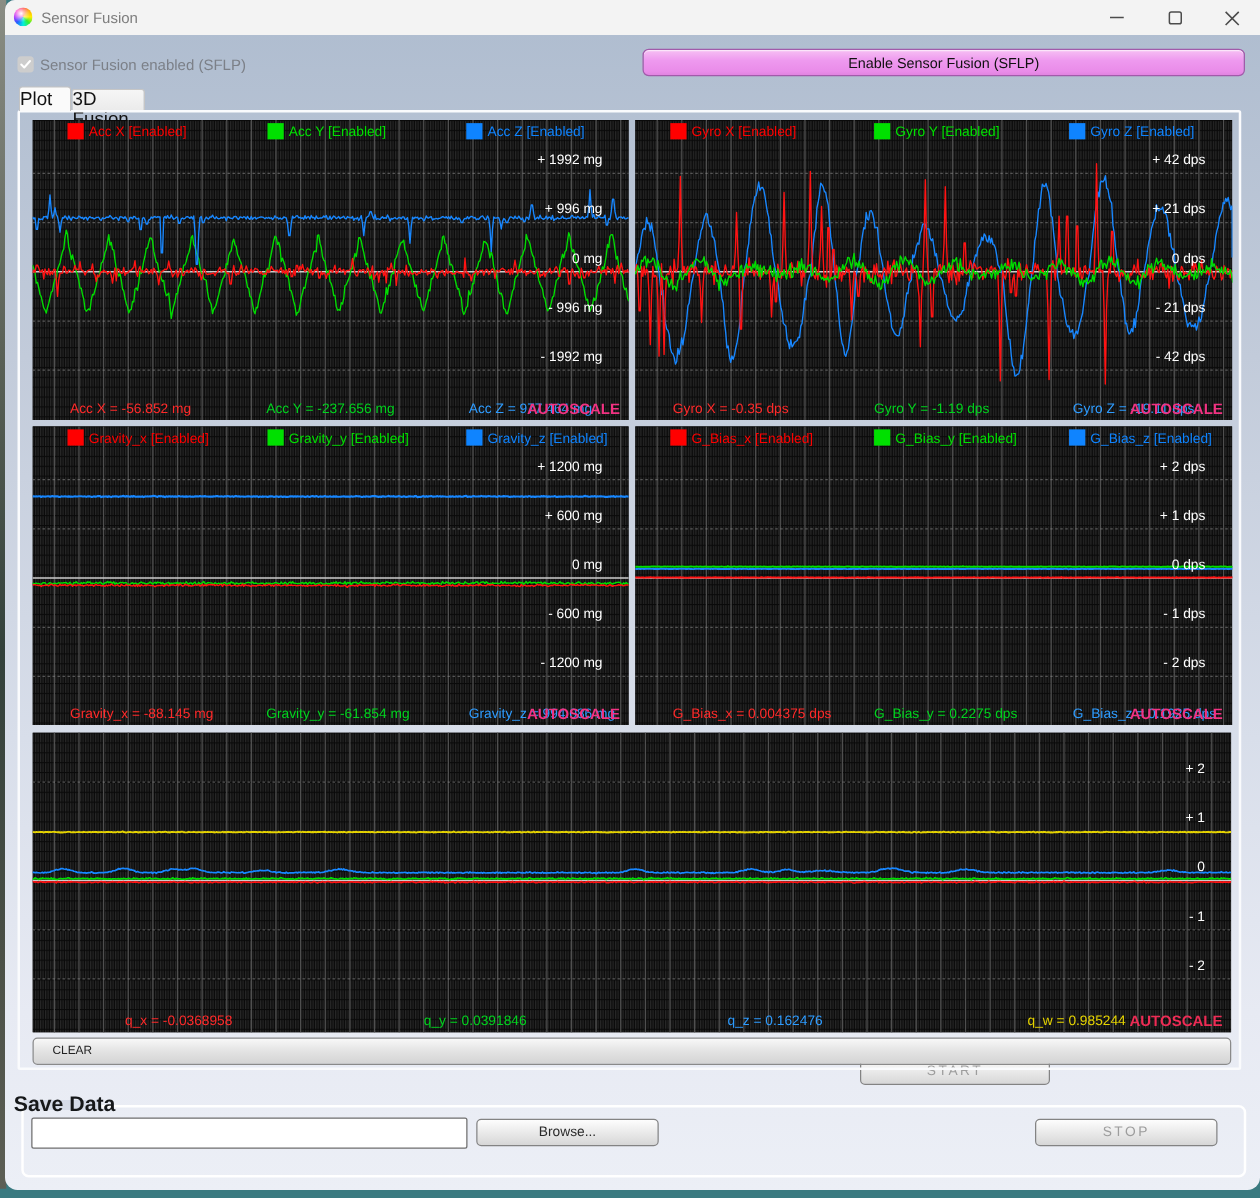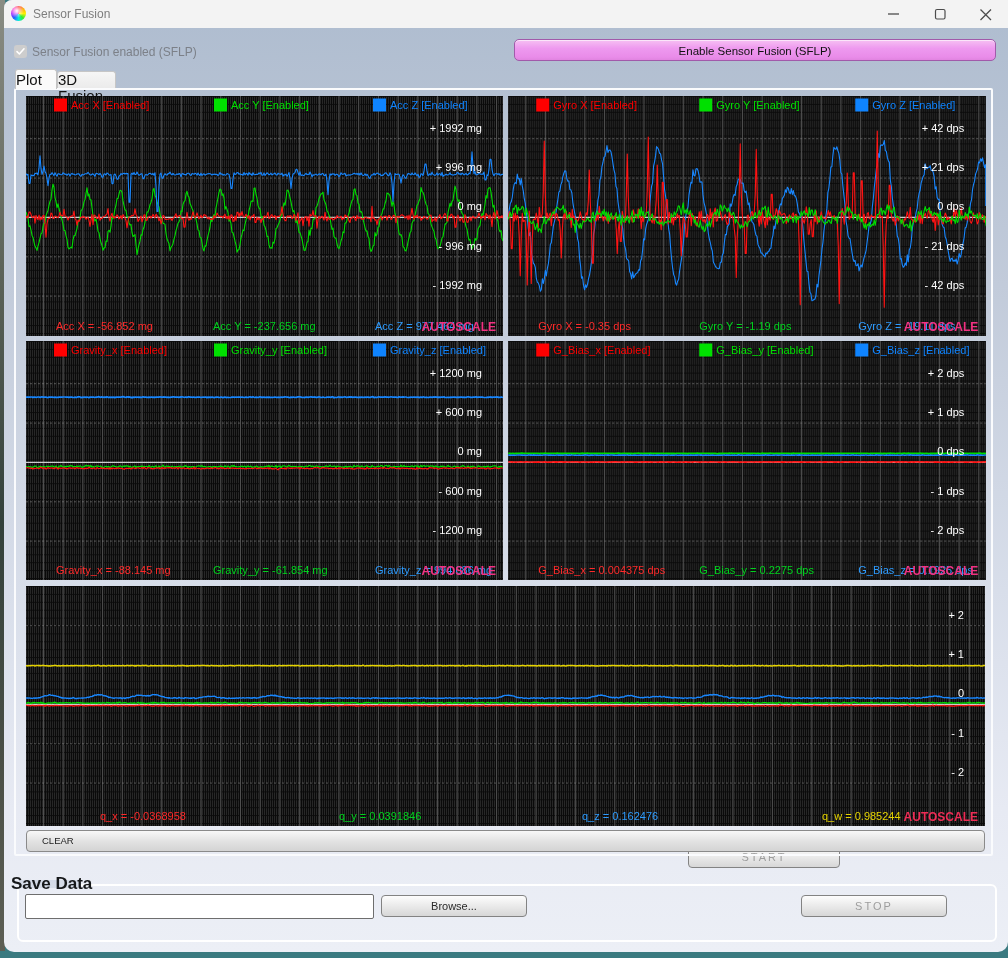--- a/index.html
+++ b/index.html
@@ -43,21 +43,21 @@
   background:transparent; padding:0 2px; }
 #grp-lbl-bg { position:absolute; left:19px; top:880px; width:62px; height:8px;
   background:linear-gradient(#d4dae7,#d6dce8); }
 #txtbox { position:absolute; left:25px; top:894px; width:349px; height:25px;
   background:#fff; border:1px solid #6e6e6e; border-radius:2px; }
 .btn { position:absolute; height:22px; border:1px solid #838383; border-radius:4px;
   background:linear-gradient(#fdfdfd,#e8e8e8 55%,#d7d7d7);
   font-size:11px; font-weight:normal; color:#2a2a2a; text-align:center; line-height:20px; }
 #browse { left:381px; top:895px; width:146px; }
 #start { left:688px; top:846px; width:152px; color:#9d9d9d; letter-spacing:2px; }
-#stop  { left:801px; top:895px; width:146px; color:#9d9d9d; letter-spacing:2px; }
+#stop  { left:828px; top:895px; width:146px; color:#9d9d9d; letter-spacing:2px; }
 </style></head><body>
 <div id="desk-left"></div>
 <div id="win"></div>
 <div id="titlebar"></div>
 <div id="title-ico"></div>
 <div id="title-txt">Sensor Fusion</div>
 <svg class="wbtn" style="left:886px" width="18" height="28">
     <line x1="2" y1="14" x2="13" y2="14" stroke="#4c4c4c" stroke-width="1.3"></line>
   </svg>
 <svg class="wbtn" style="left:933px" width="18" height="28">

